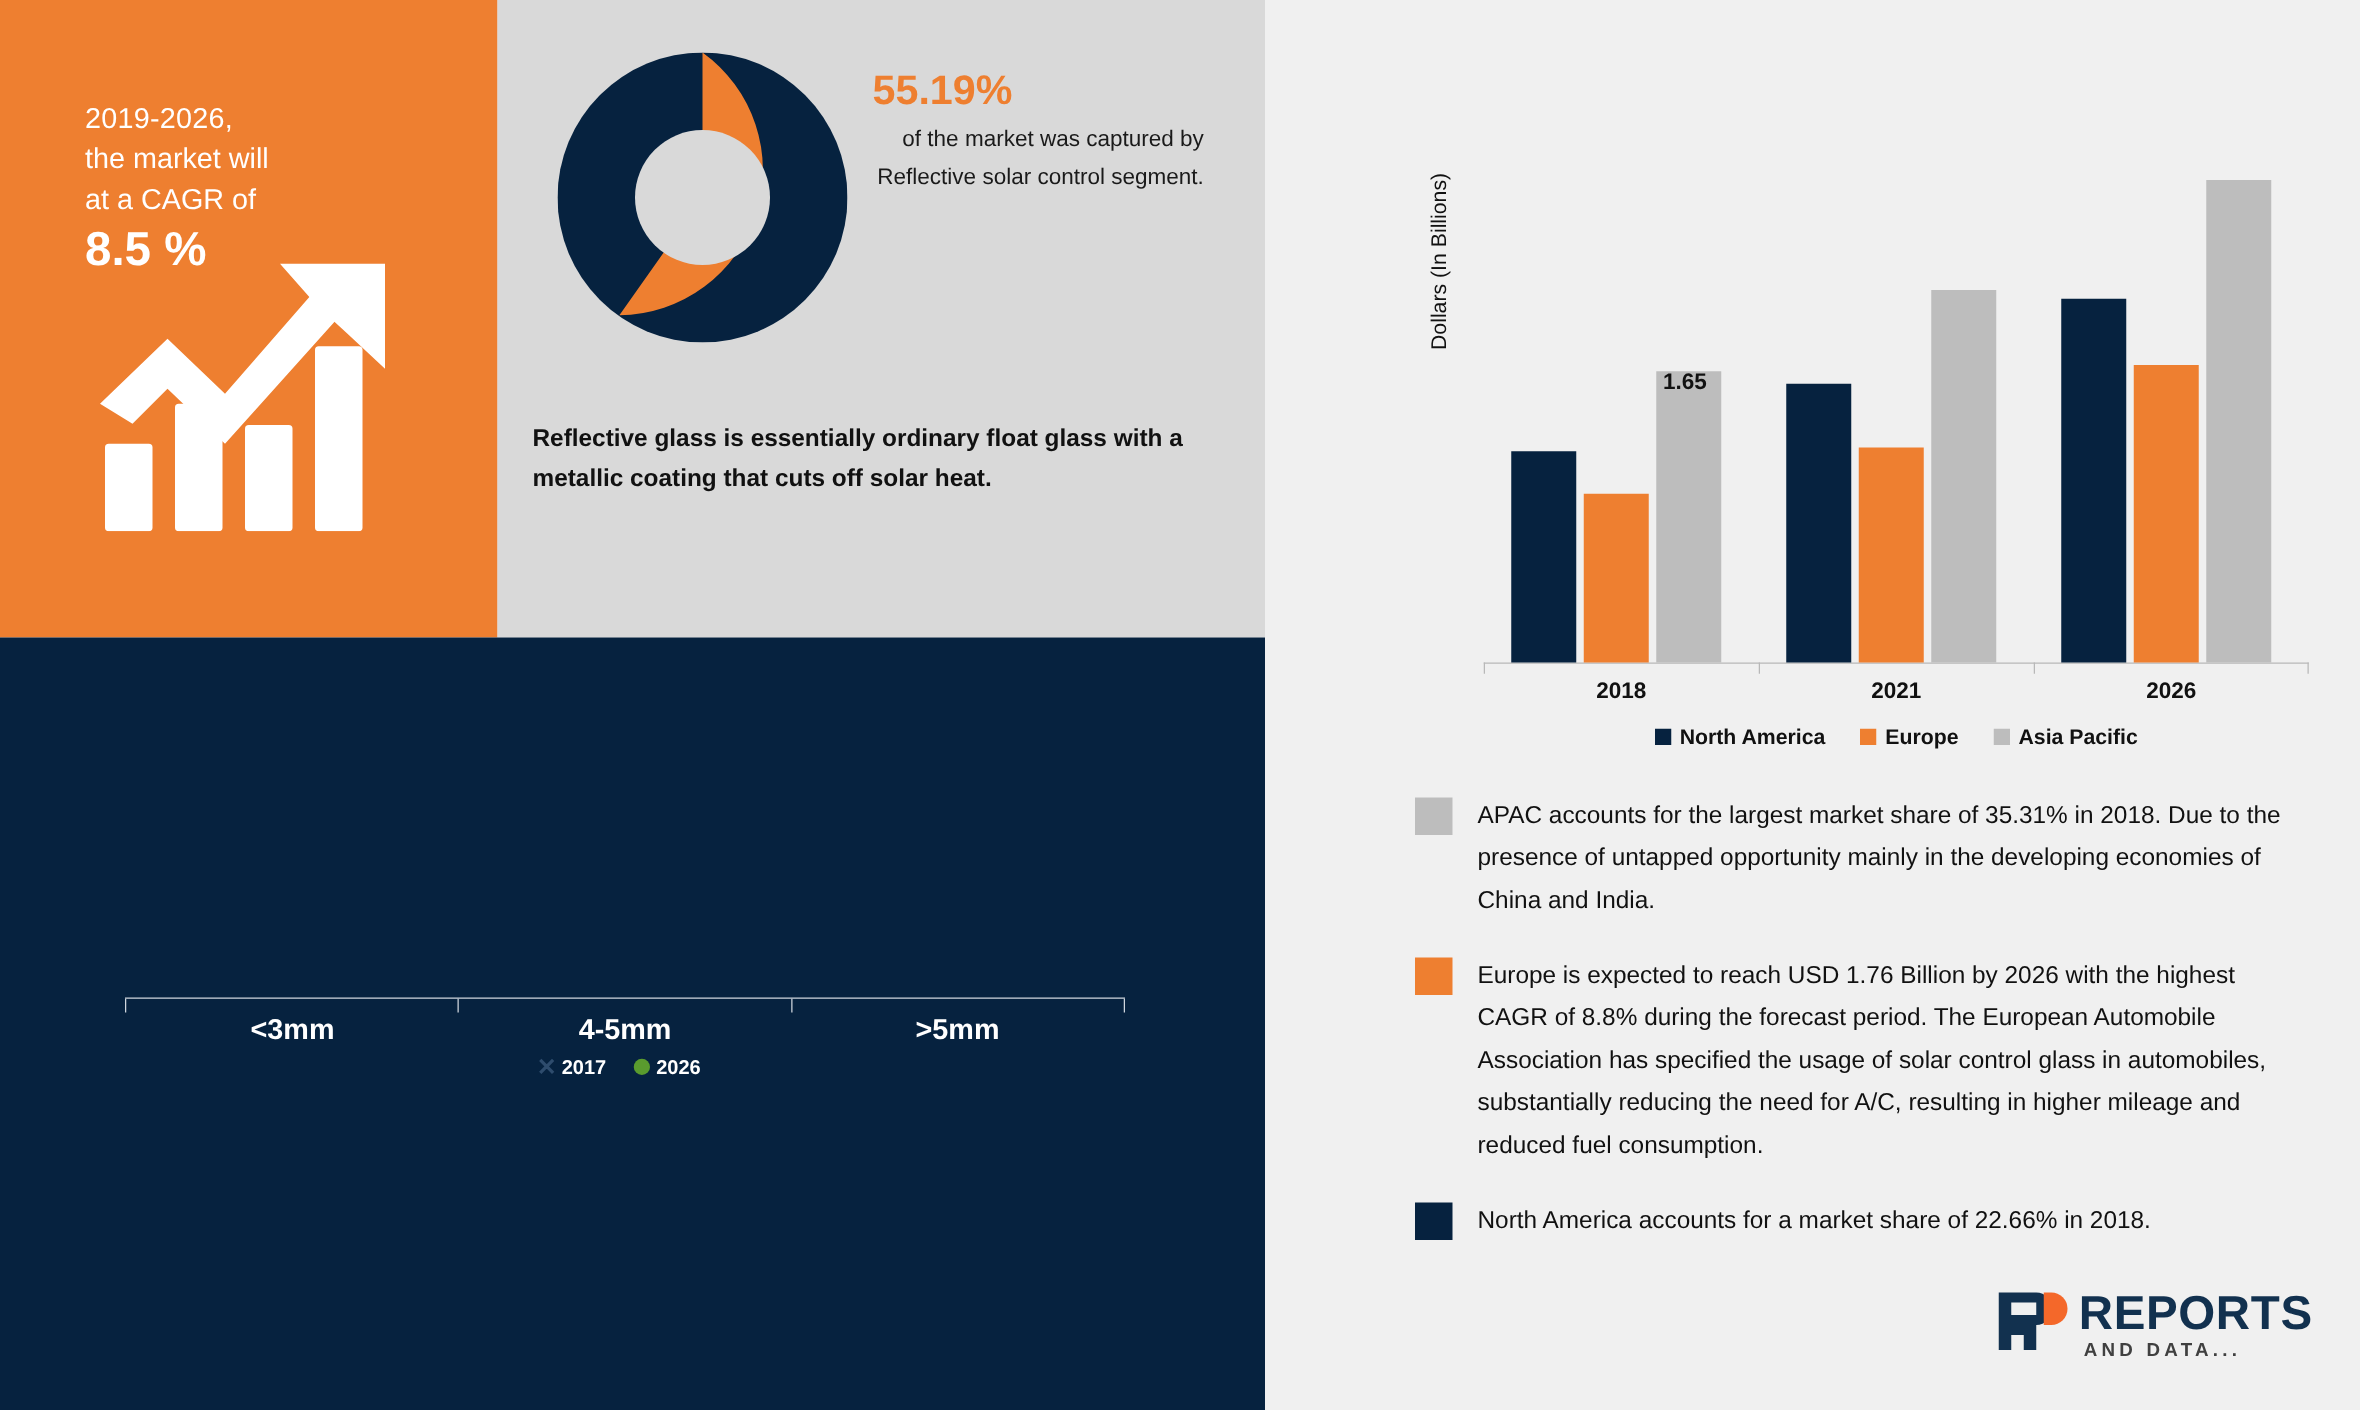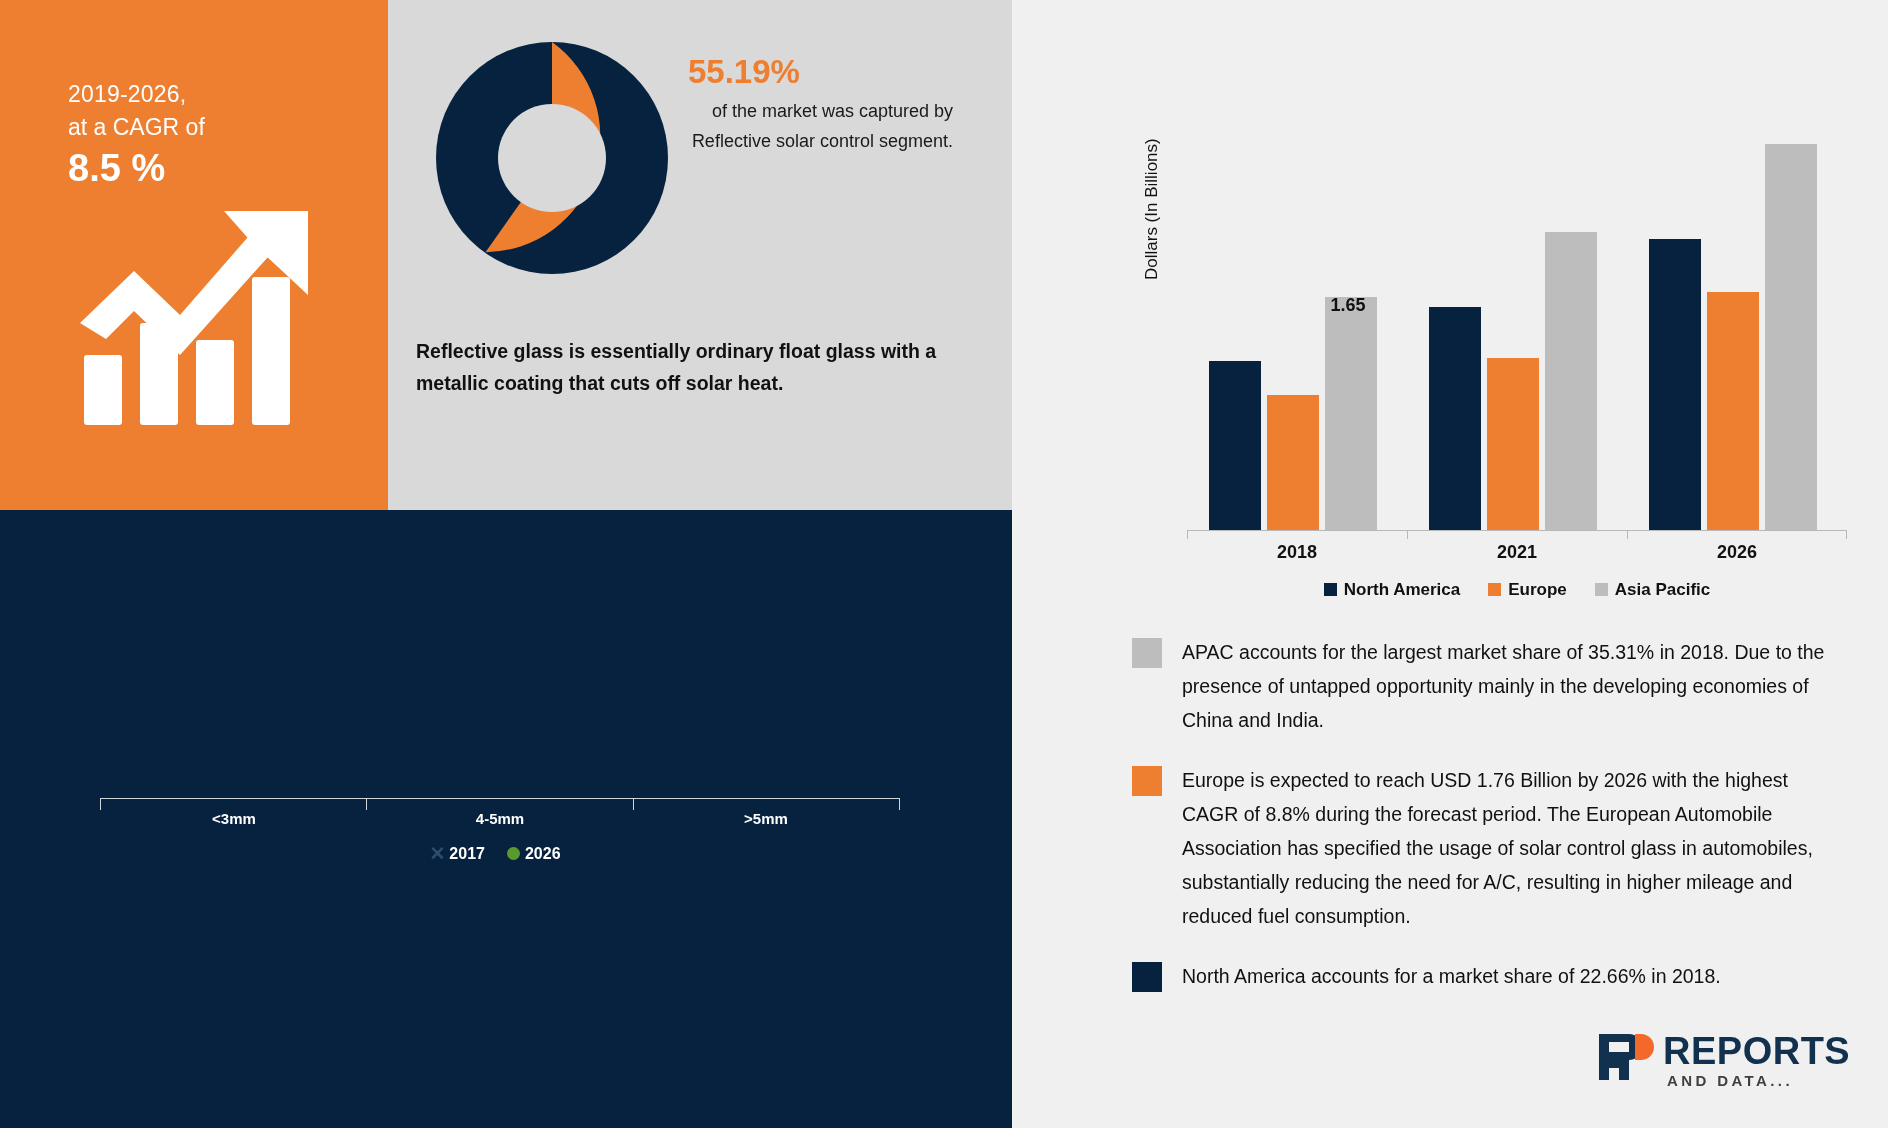--- a/index.html
+++ b/index.html
@@ -10,39 +10,39 @@
   .panel-accelerate{position:absolute;left:0;top:0;width:398px;height:510px;background:#ee7f30;}
   .acc-text{position:absolute;left:68px;top:78px;color:#fff;}
   .acc-l1{font-size:23px;line-height:32px;font-weight:400;letter-spacing:.2px;}
   .acc-l2{font-size:23px;line-height:32px;font-weight:400;}
   .acc-big{font-size:41px;font-weight:700;line-height:52px;letter-spacing:.4px;}
   .acc-l3{font-size:23px;line-height:34px;font-weight:400;}
   .acc-pct{font-size:38px;font-weight:700;line-height:48px;}
   .acc-graphic{position:absolute;left:72px;top:205px;width:250px;height:220px;}
 
   
-  .panel-donut{position:absolute;left:388px;top:0;width:682px;height:510px;background:#d9d9d9;}
+  .panel-donut{position:absolute;left:398px;top:0;width:682px;height:510px;background:#d9d9d9;}
   .donut-wrap{position:absolute;left:48px;top:42px;width:232px;height:232px;}
   .donut-right{position:absolute;left:300px;top:52px;width:265px;}
   .donut-pct{color:#ee7f30;font-size:33px;font-weight:700;line-height:40px;margin-bottom:4px;}
   .donut-desc{color:#1a1a1a;font-size:18px;line-height:30px;font-weight:400;text-align:right;}
   .donut-note{position:absolute;left:28px;top:335px;width:555px;color:#111;font-size:19.5px;
               line-height:32px;font-weight:700;}
 
   
   .panel-dots{position:absolute;left:0;top:510px;width:1012px;height:618px;background:#06223f;}
   .dotplot{position:absolute;left:100px;top:48px;width:800px;height:240px;}
   .dp-grid{position:absolute;left:0;right:0;height:1px;background:#cfd6de;}
   .dp-dot{position:absolute;width:30px;height:30px;border-radius:50%;background:#ee7f30;
           transform:translate(-50%,-50%);}
   .dp-val{position:absolute;color:#fff;font-size:17px;font-weight:700;transform:translate(-50%,-100%);}
   .dp-axis{position:absolute;left:100px;top:288px;width:800px;height:12px;
            border-top:1.4px solid #cfd6de;}
   .dp-tick{position:absolute;top:0;width:1.4px;height:11px;background:#cfd6de;}
-  .dp-cat{position:absolute;top:300px;color:#fff;font-size:15px;font-weight:700;
+  .dp-cat{position:absolute;top:300px;color:#fff;font-size:23px;font-weight:700;
           transform:translateX(-50%);width:180px;text-align:center;margin-left:0;}
   .dp-legend{position:absolute;left:0;right:0;top:332px;text-align:center;color:#fff;
              font-size:16px;font-weight:700;}
   .dp-legend span.lab{margin-right:22px;}
   .dp-x{display:inline-block;color:#2e4c6d;font-size:19px;margin-right:4px;vertical-align:-1px;}
   .dp-g{display:inline-block;width:13px;height:13px;border-radius:50%;background:#5a9b2e;
         margin-right:5px;vertical-align:-1px;}
 
   
   .panel-right{position:absolute;left:1012px;top:0;width:876px;height:1128px;background:#f0f0f0;}
@@ -75,20 +75,21 @@
             color:#404040;letter-spacing:3.4px;}
 </style>
 </head>
 <body>
 
 <div id="root">
 
   <div class="panel-accelerate">
     <div class="acc-text">
       <div class="acc-l1">2019-2026,</div>
+      <div class="acc-l2">the market will</div>
       <div class="acc-l3">at a CAGR of</div>
       <div class="acc-pct">8.5 %</div>
     </div>
     <div class="acc-graphic">
       <svg viewBox="0 0 250 220" width="250" height="220">
         <g fill="#ffffff">
           <rect x="12" y="150" width="38" height="70" rx="3"></rect>
           <rect x="68" y="118" width="38" height="102" rx="3"></rect>
           <rect x="124" y="135" width="38" height="85" rx="3"></rect>
           <rect x="180" y="72" width="38" height="148" rx="3"></rect>

